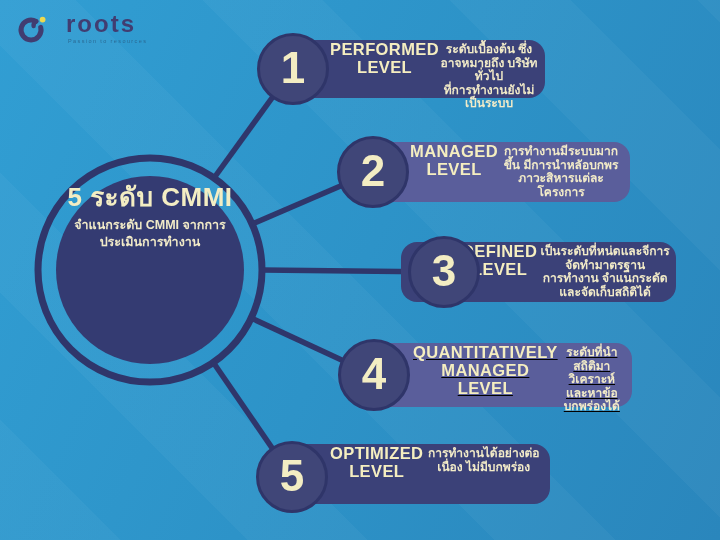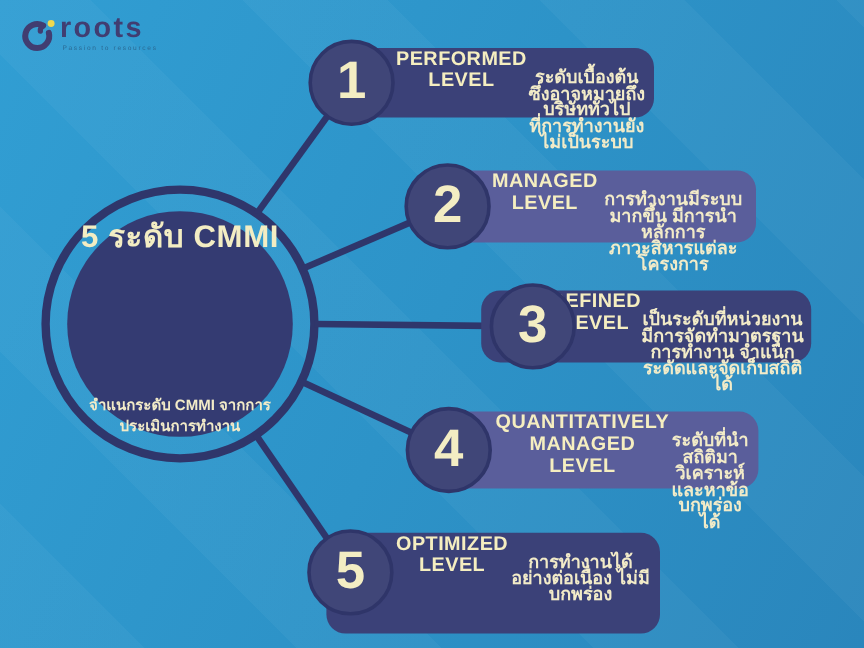--- a/index.html
+++ b/index.html
@@ -11,45 +11,45 @@
     position:relative;width:720px;height:540px;overflow:hidden;
     background-image:
       repeating-linear-gradient(45deg, rgba(255,255,255,0.035) 0 85px, rgba(255,255,255,0) 85px 175px),
       linear-gradient(115deg,#319ed3 0%,#2d93c8 50%,#2a86bc 100%);
   }
   .links-svg{position:absolute;left:0;top:0;z-index:1;}
 
   
   .logo{position:absolute;left:16px;top:11px;z-index:5;display:flex;align-items:flex-start;}
   .logo-mark{width:30px;height:32px;}
-  .logo-textcol{margin-left:4px;margin-top:2px;}
+  .logo-textcol{margin-left:20px;margin-top:2px;}
   .logo-brand{font-size:24px;font-weight:bold;color:#413d71;letter-spacing:2px;line-height:22px;}
   .logo-tagline{font-size:5.5px;color:#2a6a94;letter-spacing:1.4px;margin-top:3px;margin-left:2px;}
 
   
   .center-circle{
     position:absolute;left:56px;top:176px;width:188px;height:188px;border-radius:50%;
     background:#343b72;z-index:2;
-    display:flex;flex-direction:column;align-items:center;justify-content:space-between;
+    display:flex;flex-direction:column;align-items:center;justify-content:flex-start;
     text-align:center;color:#f3edc3;
   }
   .center-title{font-size:26px;font-weight:bold;letter-spacing:0.5px;}
-  .center-sub{font-size:12.5px;font-weight:bold;line-height:17px;margin-top:11px;color:#f2ebc8;}
+  .center-sub{font-size:12.5px;font-weight:bold;line-height:17px;color:#f2ebc8;}
 
   
   .bar{
     position:absolute;z-index:2;border-radius:16px;
     display:flex;justify-content:center;
     padding-left:58px;padding-right:6px;box-sizing:border-box;
     text-align:center;
   }
   .bar.dark{background:#3b4178;}
   .bar.light{background:#5a5e9b;text-align:center;}
   .bar-title{font-size:16.5px;font-weight:bold;color:#f5eec0;letter-spacing:0.4px;line-height:18px;}
-  .bar-desc{font-size:15px;font-weight:bold;color:#f2ebc8;line-height:13.5px;margin-top:18px;}
+  .bar-desc{font-size:12px;font-weight:bold;color:#f2ebc8;line-height:13.5px;margin-top:3px;}
 
   
   .num-circle{
     position:absolute;z-index:3;width:72px;height:72px;border-radius:50%;
     background:#404678;border:3px solid #2f3569;box-sizing:border-box;
     display:flex;align-items:center;justify-content:center;
   }
   .num{font-size:44px;font-weight:bold;color:#f3edc3;line-height:1;padding-bottom:3px;}
 </style>
 </head>
@@ -99,57 +99,57 @@
   <div class="num-circle" style="left:257px;top:33px;">
     <div class="num">1</div>
   </div>
 
   <div class="bar light" style="left:352px;top:142px;width:278px;height:60px;">
     <div class="bar-title">
       <div>MANAGED LEVEL</div>
       <div></div>
     </div>
     <div class="bar-desc">
-      <div>การทำงานมีระบบมากขึ้น มีการนำหลักการ</div>
+      <div>การทำงานมีระบบมากขึ้น มีการนำหลัอบกพร</div>
       <div>ภาวะสิหารแต่ละโครงการ</div>
     </div>
   </div>
   <div class="num-circle" style="left:337px;top:136px;">
     <div class="num">2</div>
   </div>
 
   <div class="bar dark" style="left:401px;top:242px;width:275px;height:60px;justify-content:center;">
     <div class="bar-title">
       <div>DEFINED LEVEL</div>
       <div></div>
     </div>
     <div class="bar-desc">
-      <div>เป็นระดับที่หน่วยงานมีการจัดทำมาตรฐาน</div>
+      <div>เป็นระดับที่หน่ดและจีการจัดทำมาตรฐาน</div>
       <div>การทำงาน จำแนกระดัดและจัดเก็บสถิติได้</div>
     </div>
   </div>
   <div class="num-circle" style="left:408px;top:236px;">
     <div class="num">3</div>
   </div>
 
-  <div class="bar light" style="left:355px;top:343px;width:277px;height:64px;">
+  <div class="bar light" style="left:355px;top:343px;width:277px;height:64px;text-decoration:underline;">
     <div class="bar-title">
       <div>QUANTITATIVELY</div>
       <div>MANAGED LEVEL</div>
     </div>
     <div class="bar-desc">
       <div>ระดับที่นำสถิติมาวิเคราะห์ และหาข้อบกพร่องได้</div>
       <div></div>
     </div>
   </div>
   <div class="num-circle" style="left:338px;top:339px;">
     <div class="num">4</div>
   </div>
 
-  <div class="bar dark" style="left:272px;top:444px;width:278px;height:84px;">
+  <div class="bar dark" style="left:272px;top:444px;width:278px;height:60px;">
     <div class="bar-title">
       <div>OPTIMIZED LEVEL</div>
       <div></div>
     </div>
     <div class="bar-desc">
       <div>การทำงานได้อย่างต่อเนื่อง ไม่มีบกพร่อง</div>
     </div>
   </div>
   <div class="num-circle" style="left:256px;top:441px;">
     <div class="num">5</div>

